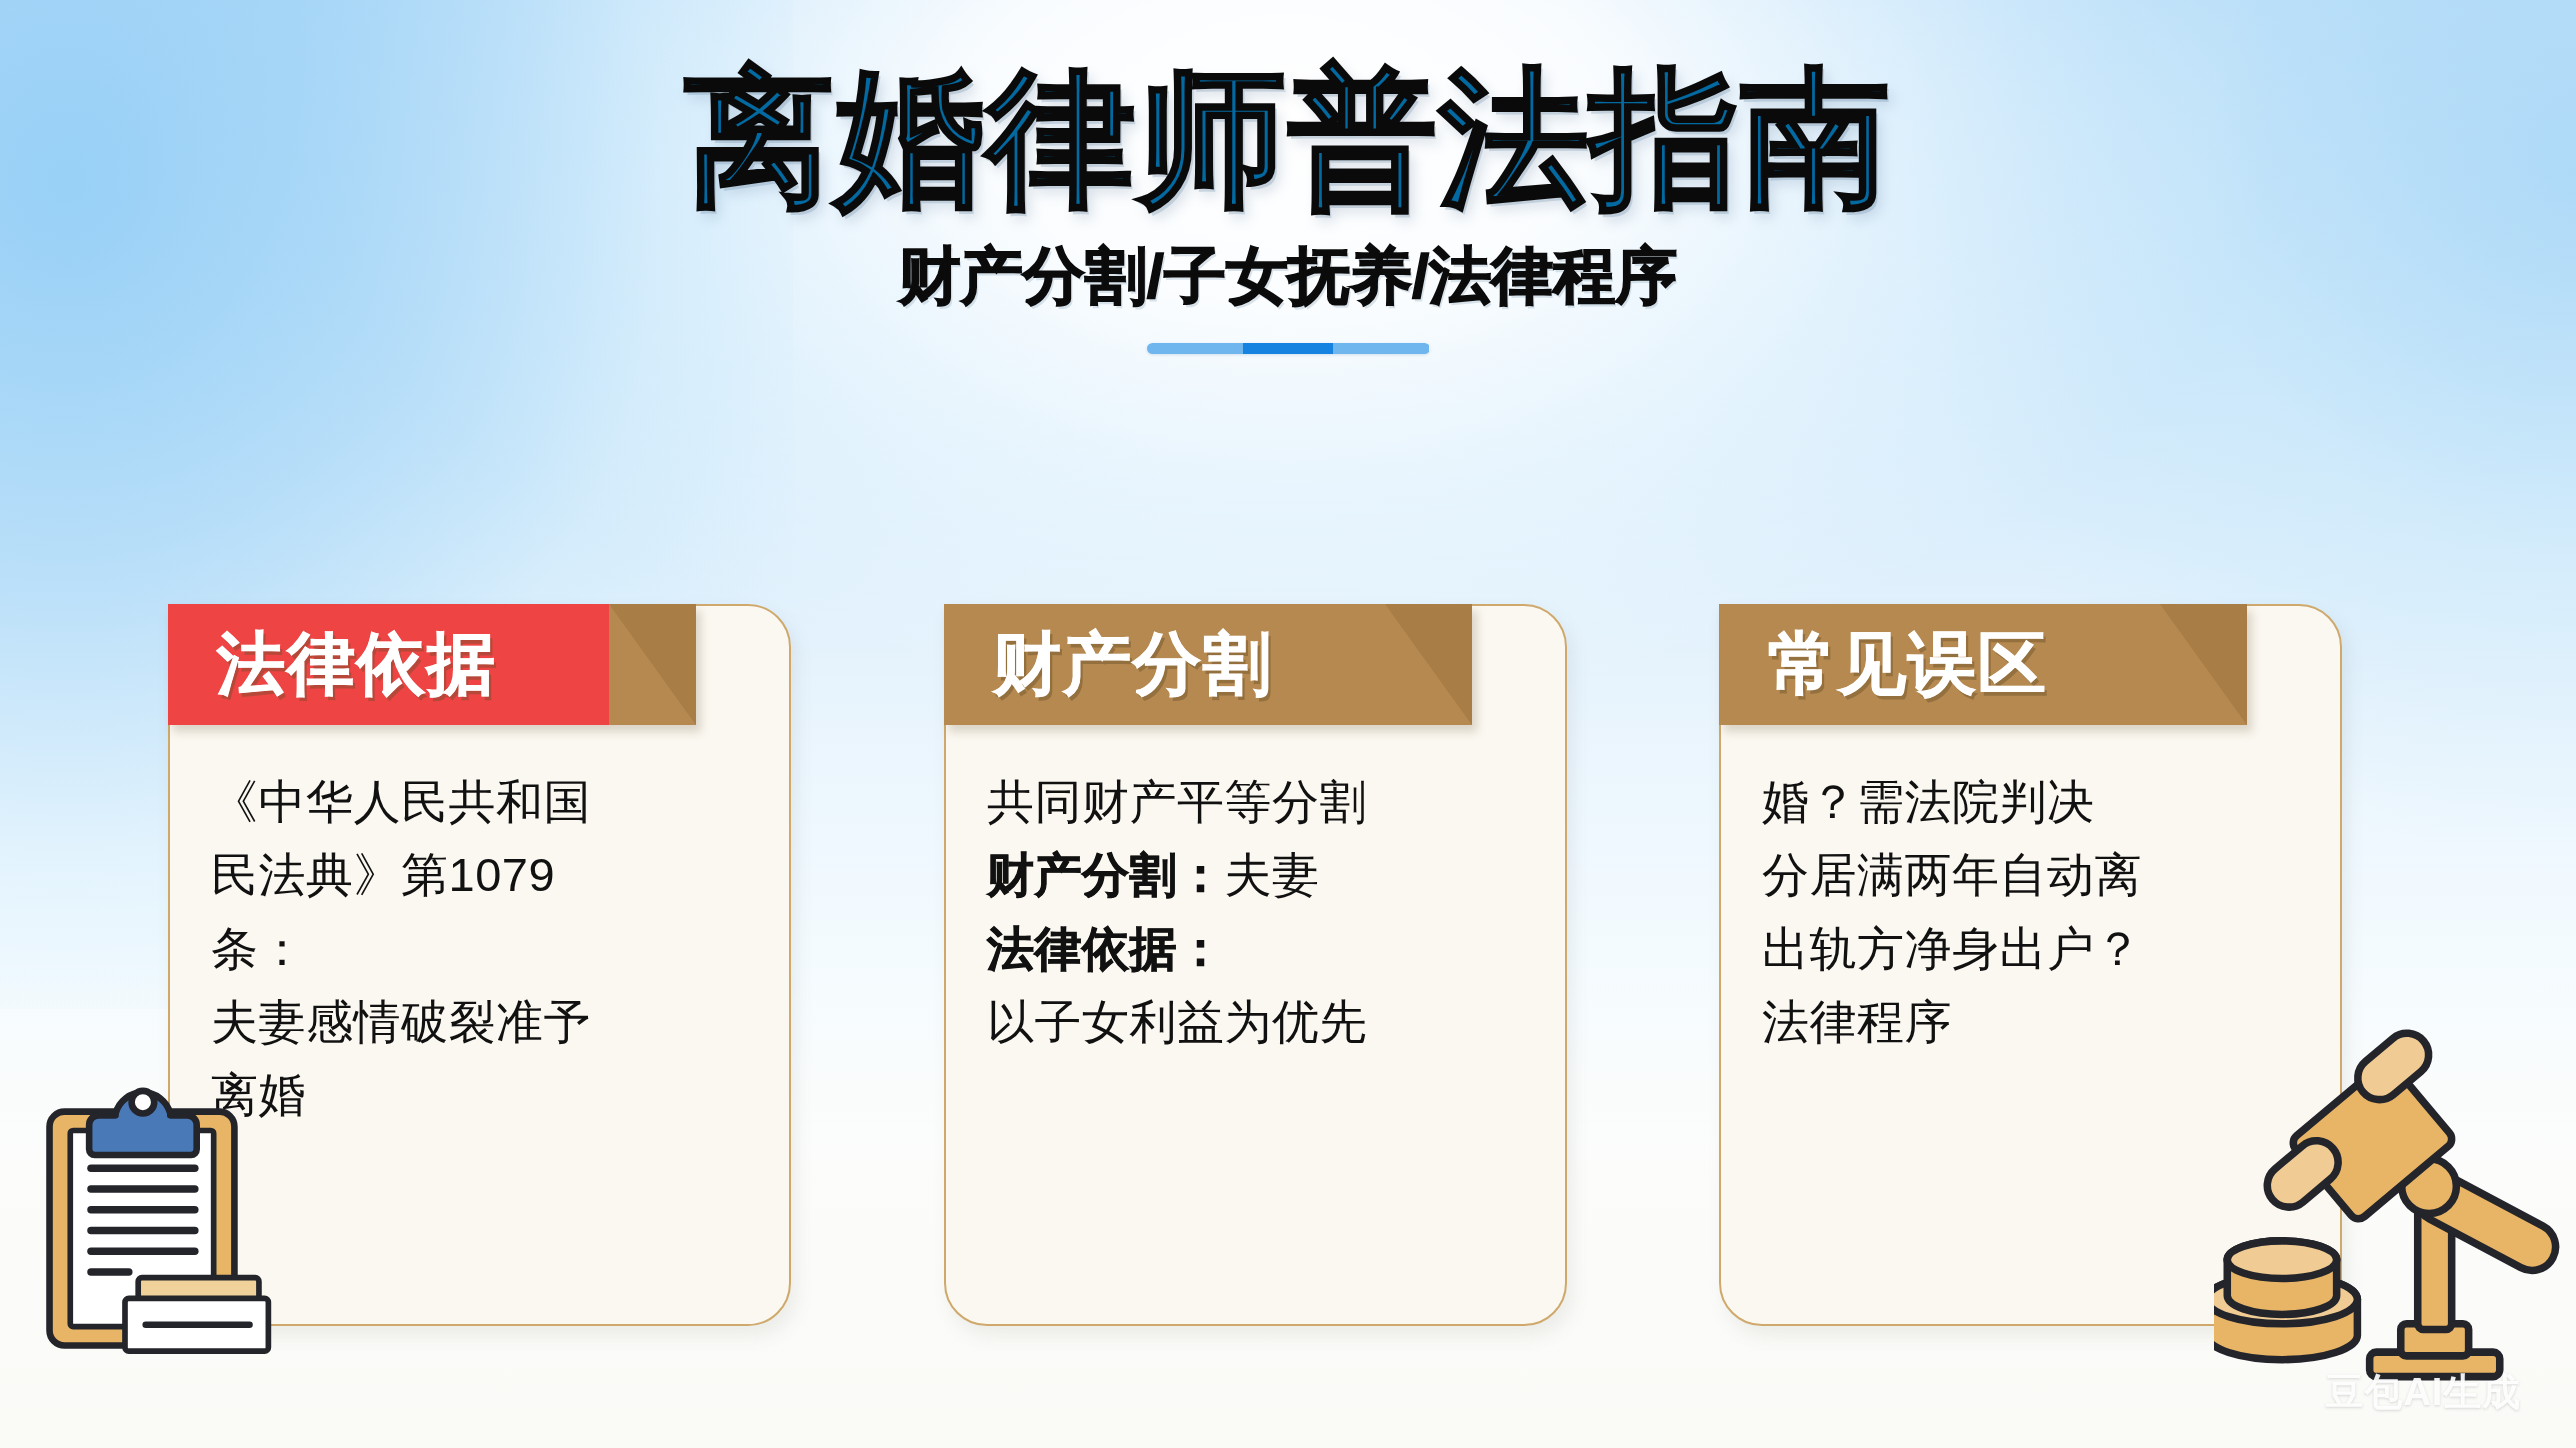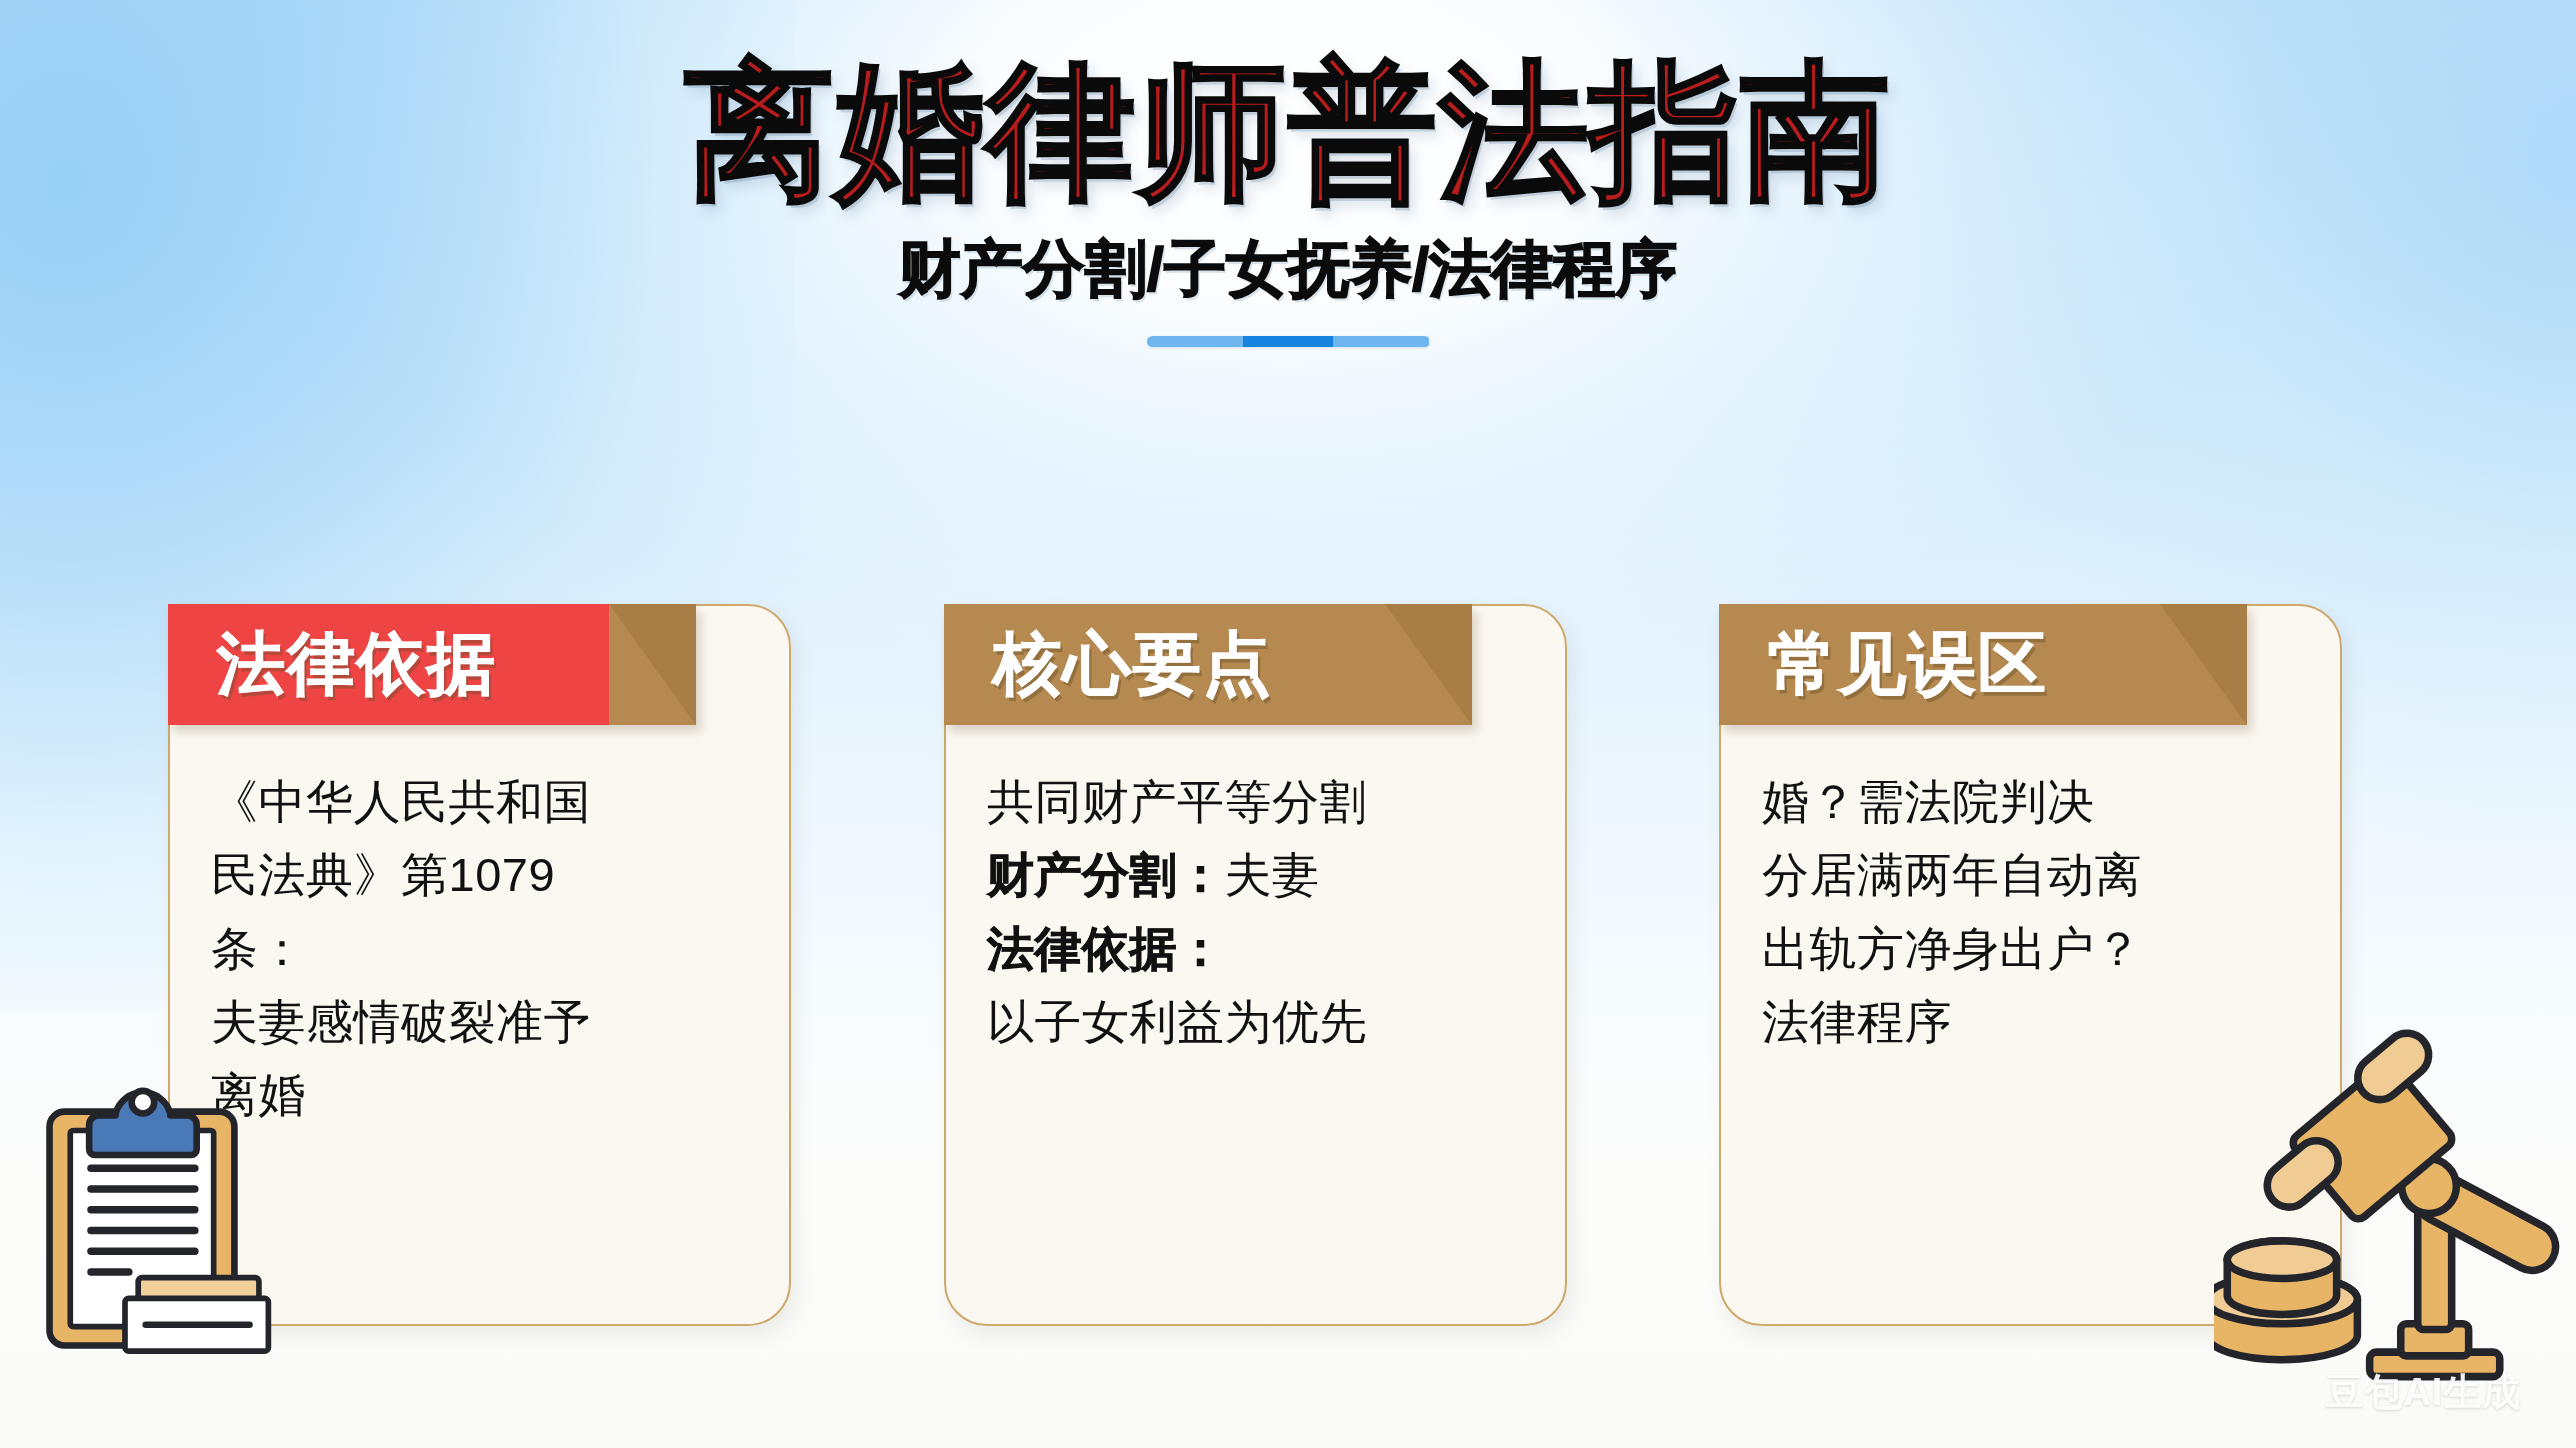--- a/index.html
+++ b/index.html
@@ -52,26 +52,26 @@
     position: absolute;
     left: 0; right: 0;
     top: 57px;
     text-align: center;
   }
   .main-title {
     font-size: 149px;
     line-height: 1.0;
     font-weight: 900;
     letter-spacing: 1.9px;
-    color: #b91c1c;
+    color: #0369a1;
     text-shadow:
       2.8px 3.8px 0 rgba(120,150,175,0.30),
       5.7px 7.5px 13.2px rgba(90,120,150,0.22);
     -webkit-text-stroke: 2.8px #0a0a0a;
-    margin: 0;
+    margin: 7px;
     white-space: nowrap;
   }
   .sub-title {
     margin-top: 32px;
     font-size: 62px;
     line-height: 1.0;
     font-weight: 900;
     letter-spacing: 0px;
     color: #0b0b0b;
     -webkit-text-stroke: 1.5px #0b0b0b;
@@ -248,21 +248,21 @@
         <div class="line">民法典》第1079</div>
         <div class="line">条：</div>
         <div class="line">夫妻感情破裂准予</div>
         <div class="line">离婚</div>
       </div>
     </div>
 
     <div class="card c2">
       <div class="card-body" style="background: rgb(251, 248, 241); border-color: rgb(207, 169, 108);"></div>
       <div class="card-header" style="background: rgb(181, 137, 79);">
-        <div class="card-header-title">核心要点</div>
+        <div class="card-header-title">财产分割</div>
         <div class="card-fold"></div>
       </div>
       <div class="card-content">
         <div class="line">共同财产平等分割</div>
         <div class="line"><span class="strong">财产分割：</span><span>夫妻</span></div>
         <div class="line strong">法律依据：</div>
         <div class="line">以子女利益为优先</div>
       </div>
     </div>
 

